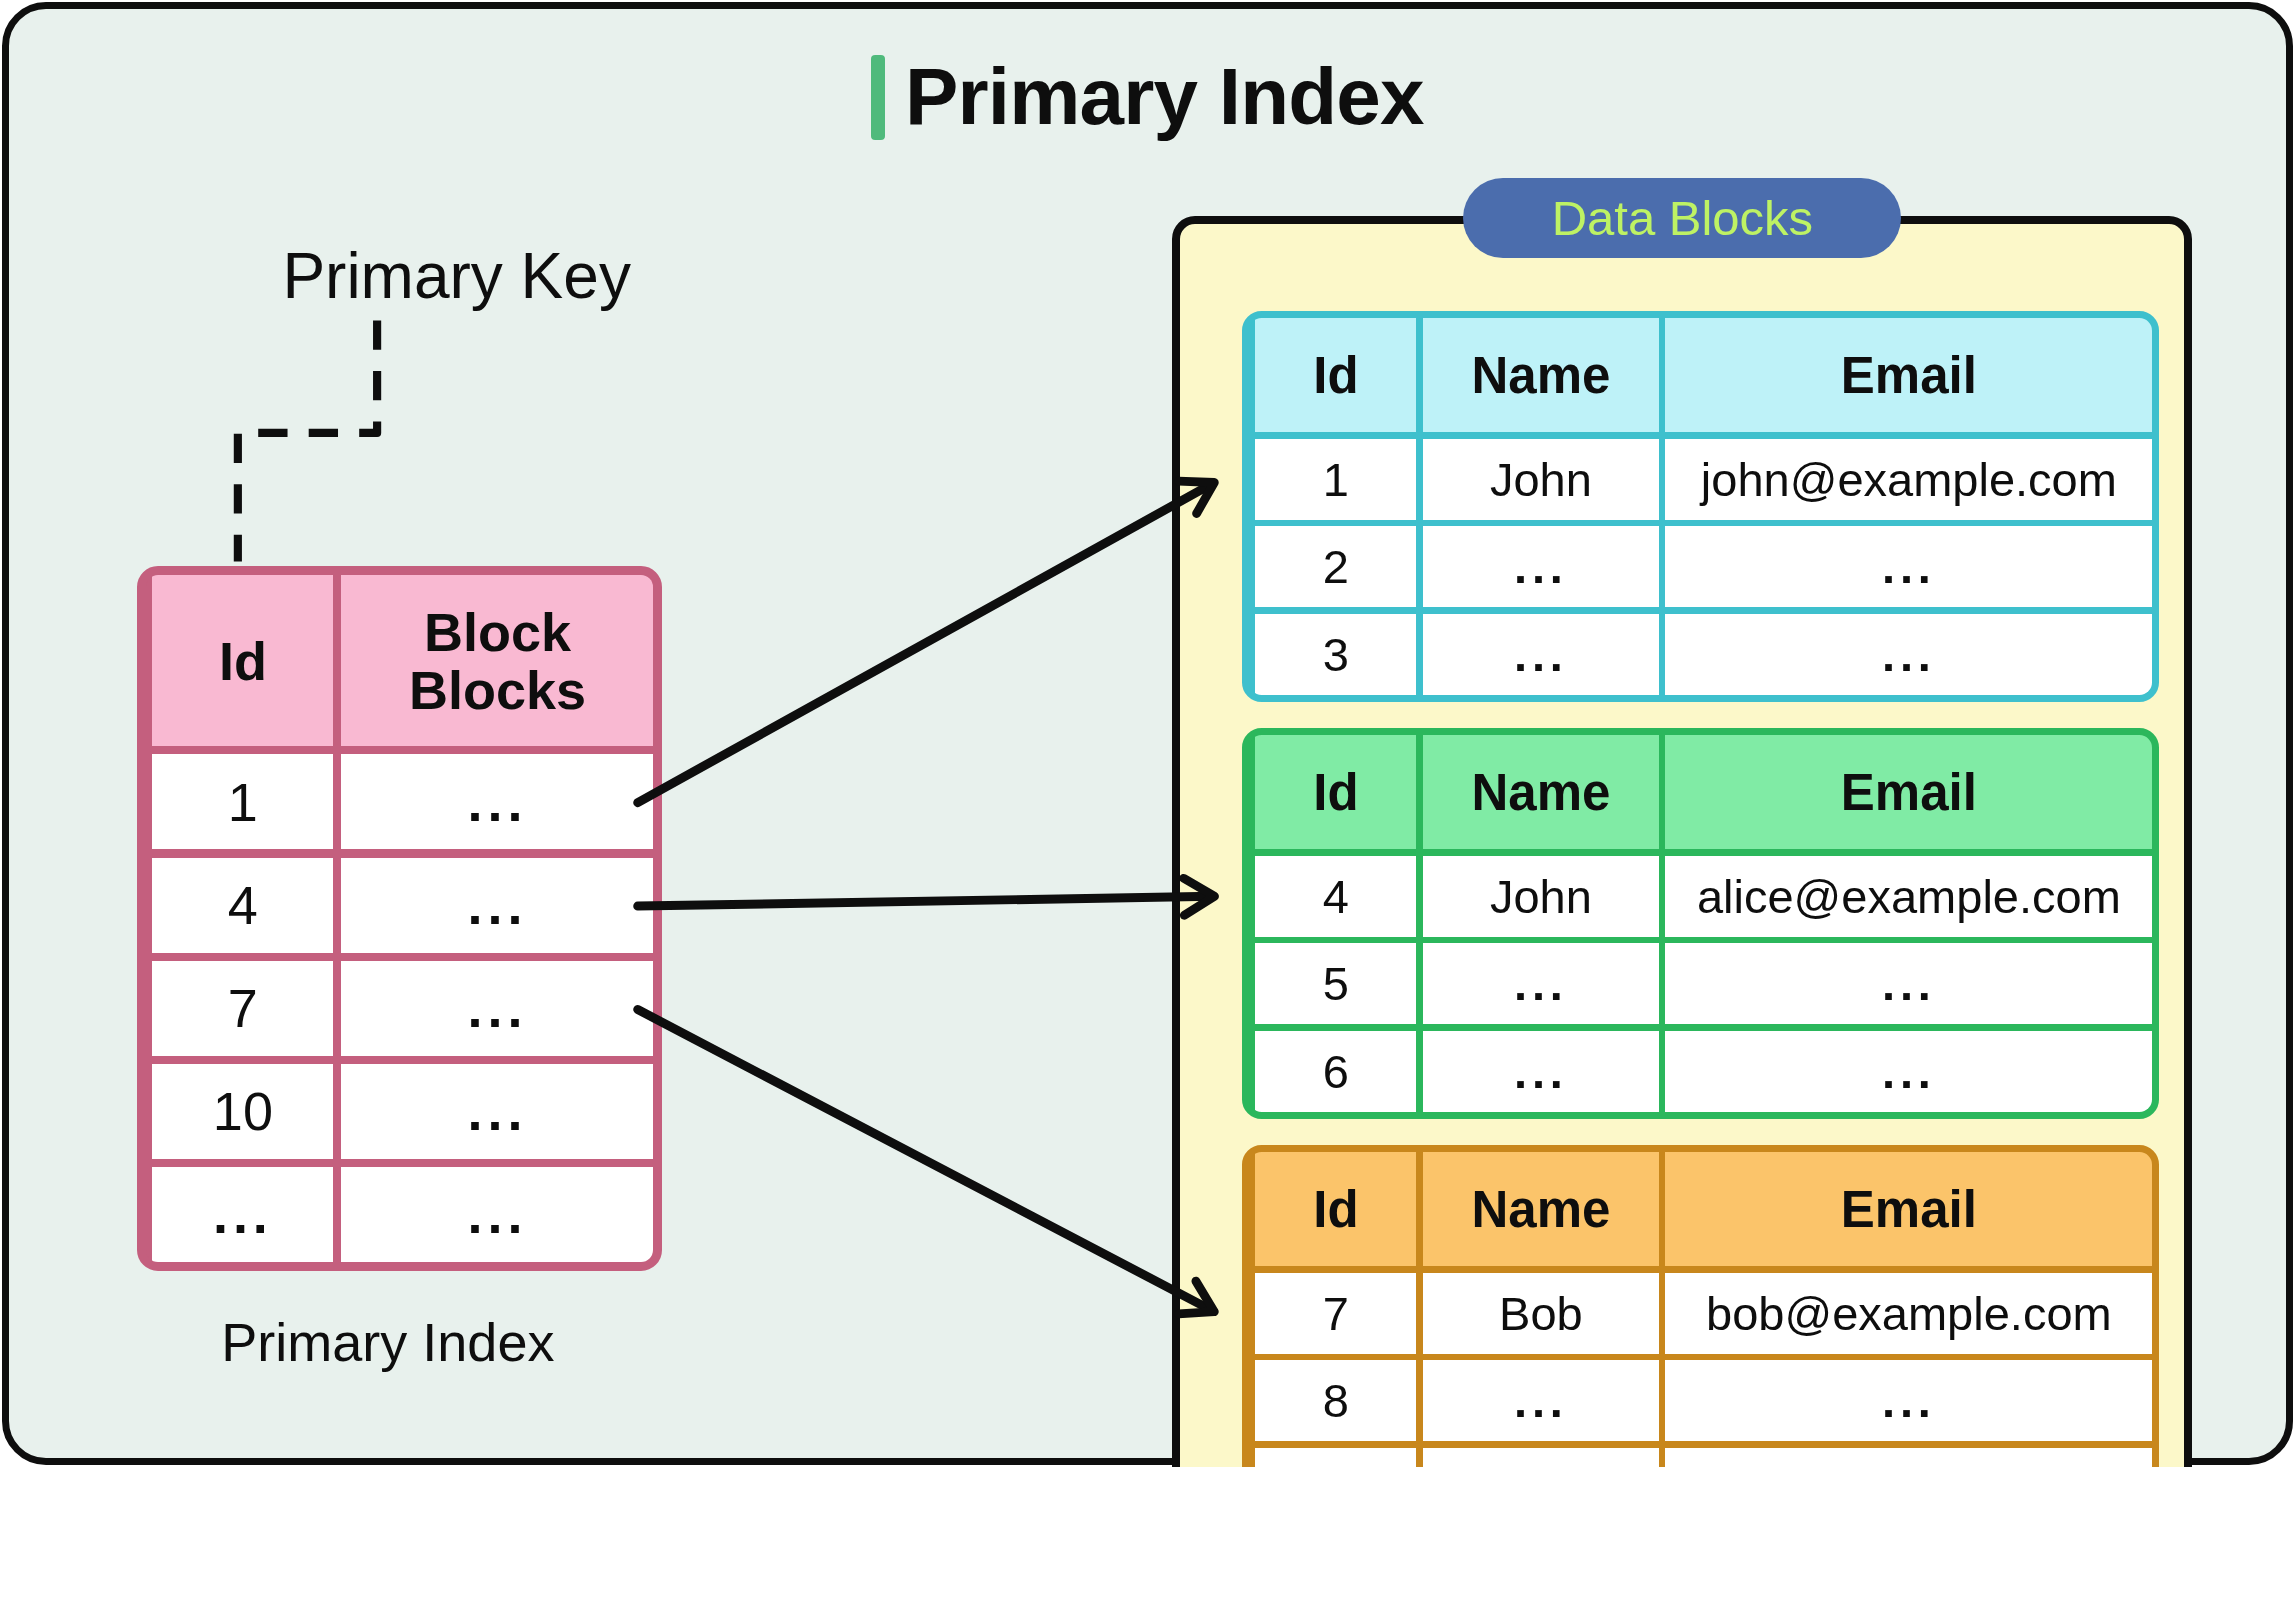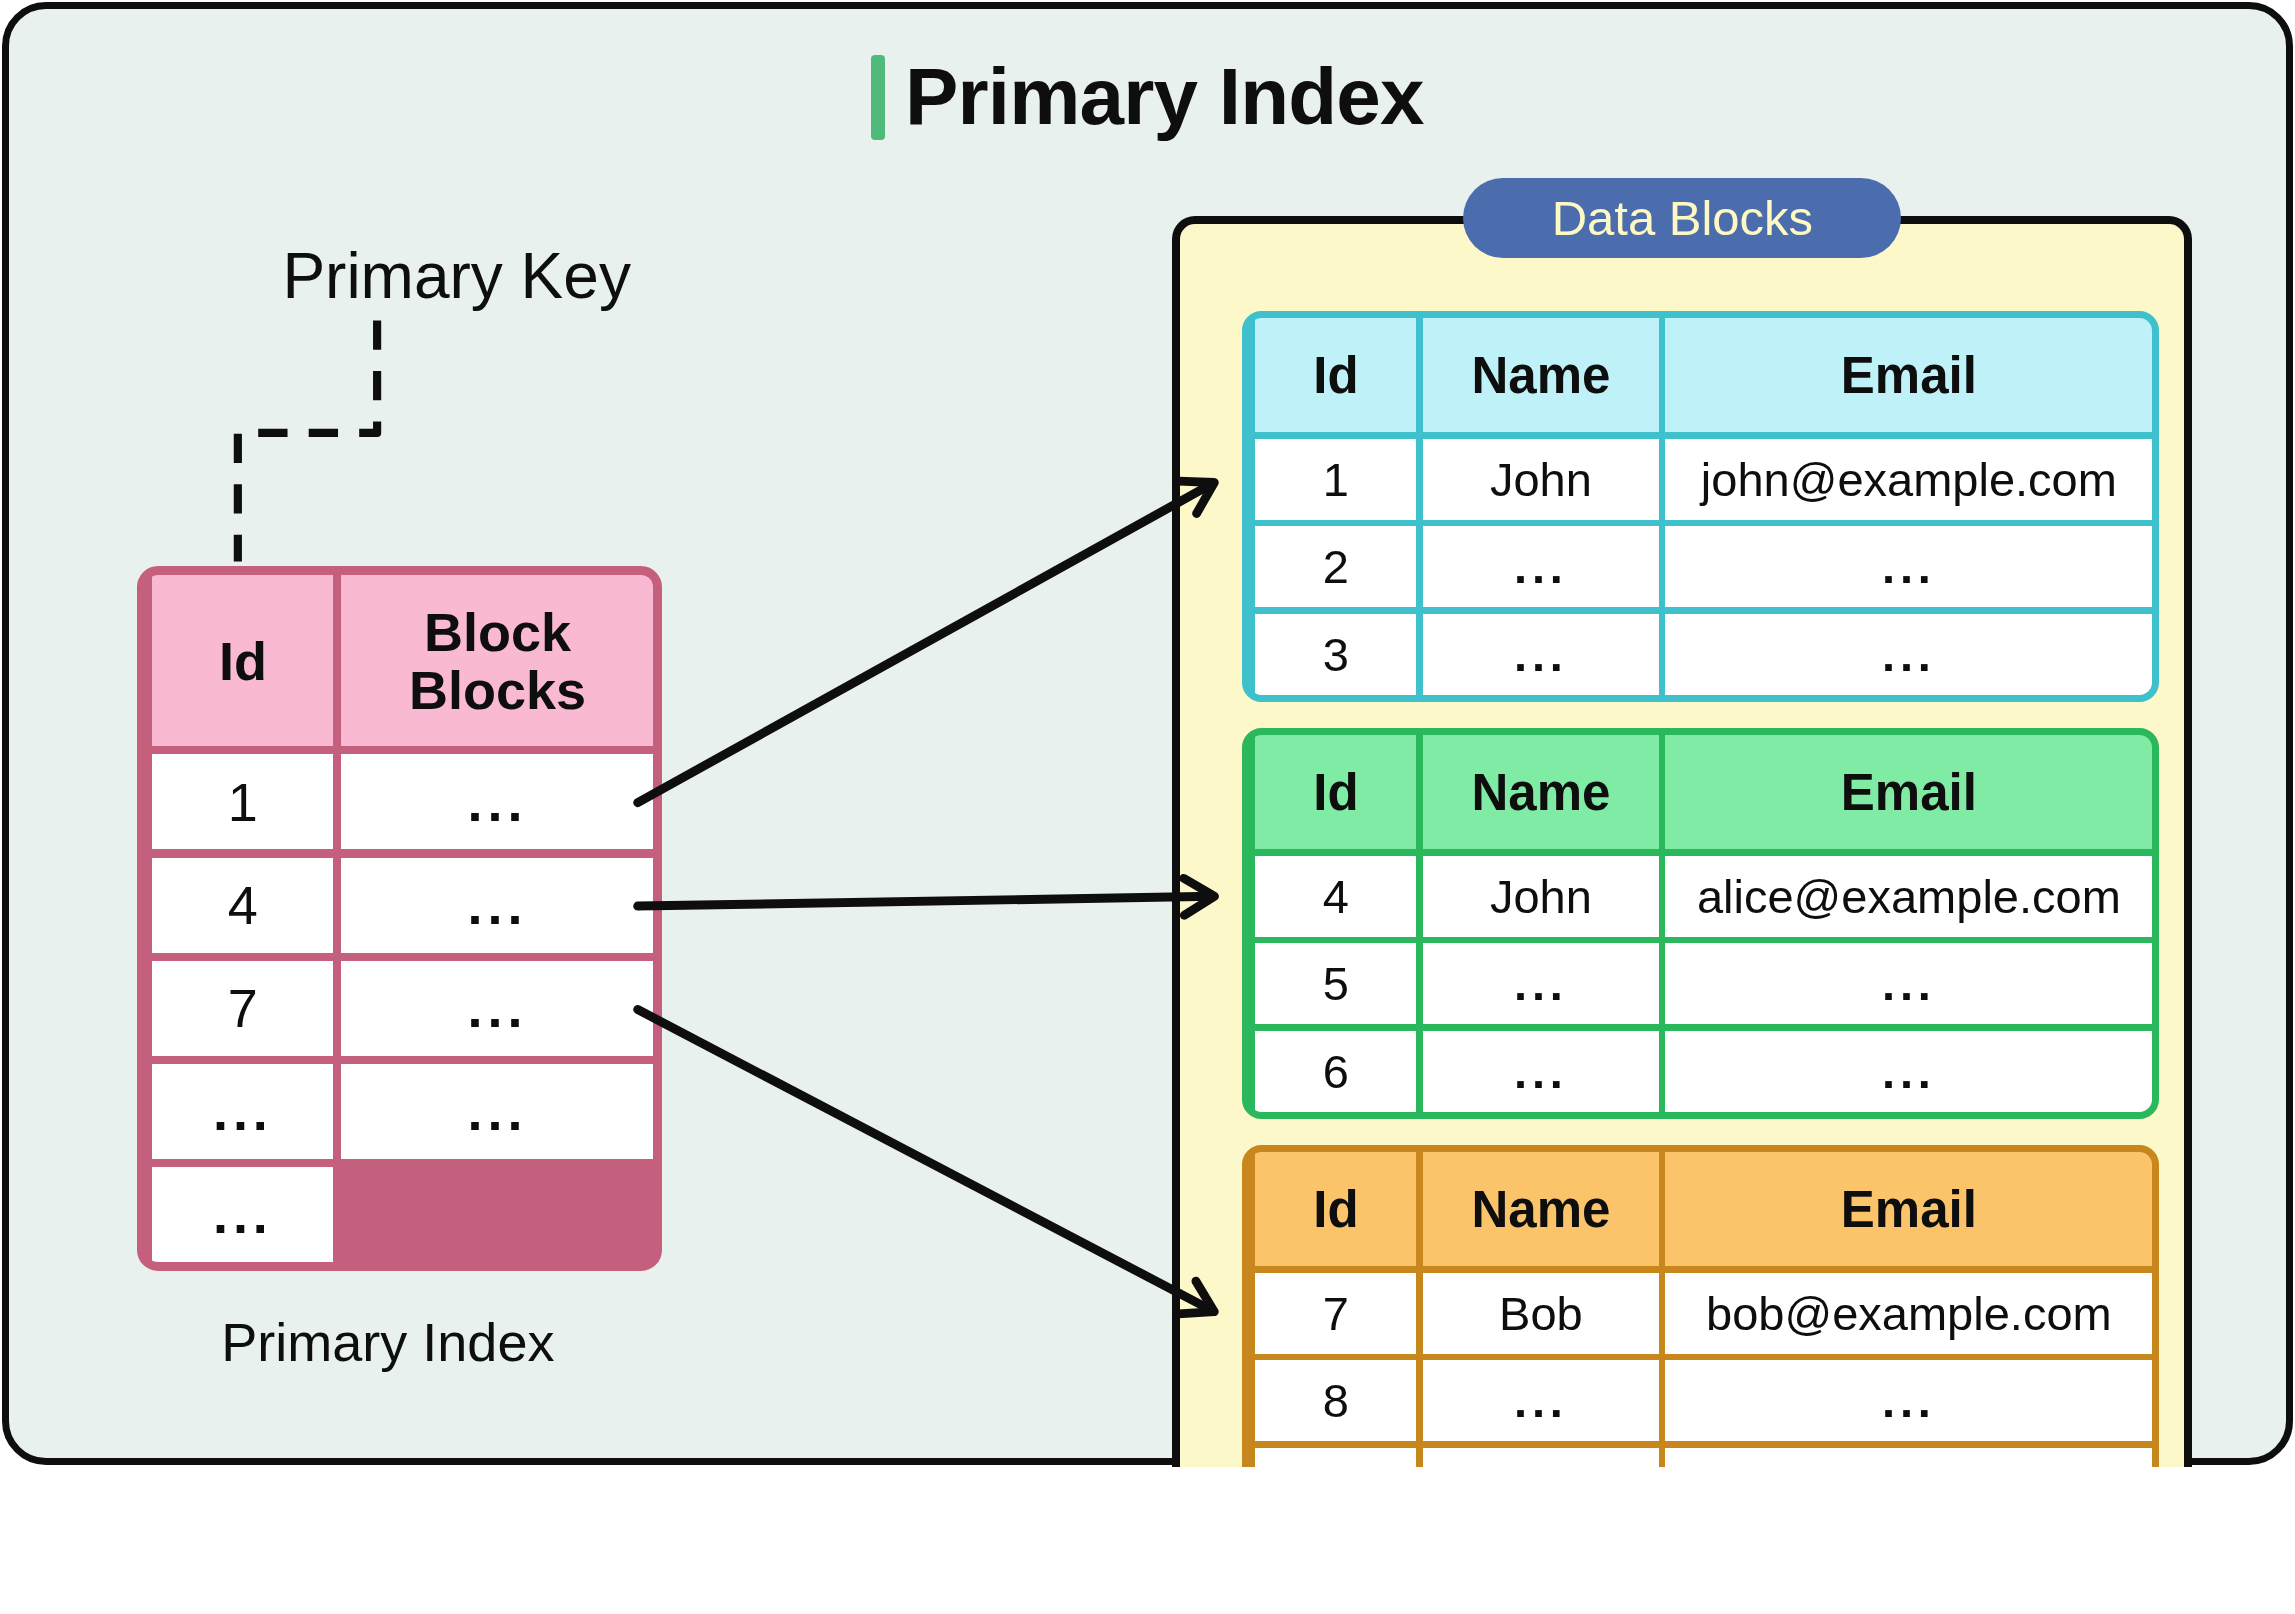--- a/index.html
+++ b/index.html
@@ -65,29 +65,30 @@
 
     <div class="tbl" id="index-table" style="--accent: #c45f7e; --hfill: #f9b9d2;">
         <div class="cell hcell">Id</div>
         <div class="cell hcell">Block Blocks</div>
         <div class="cell">1</div>
         <div class="cell dots">...</div>
         <div class="cell">4</div>
         <div class="cell dots">...</div>
         <div class="cell">7</div>
         <div class="cell dots">...</div>
+        <div class="cell">10</div>
         <div class="cell dots">...</div>
         <div class="cell dots">...</div>
         <div class="cell dots">...</div>
       </div>
 
     <div class="caption">Primary Index</div>
 
     <div class="ybox" id="ybox" style="background: rgb(252, 248, 201);">
-      <div class="pill" id="pill" style="background: rgb(75, 109, 173); color: #fef9c3;">Data Blocks</div>
+      <div class="pill" id="pill" style="background: rgb(75, 109, 173); color: #bef264;">Data Blocks</div>
       <div class="tbl block" id="block-0" style="--accent: #3ec0cd; --hfill: #bef2f8;">
           <div class="cell hcell">Id</div>
           <div class="cell hcell">Name</div>
           <div class="cell hcell">Email</div>
           <div class="cell">1</div>
           <div class="cell">John</div>
           <div class="cell">john@example.com</div>
           <div class="cell">2</div>
           <div class="cell dots">...</div>
           <div class="cell dots">...</div>

